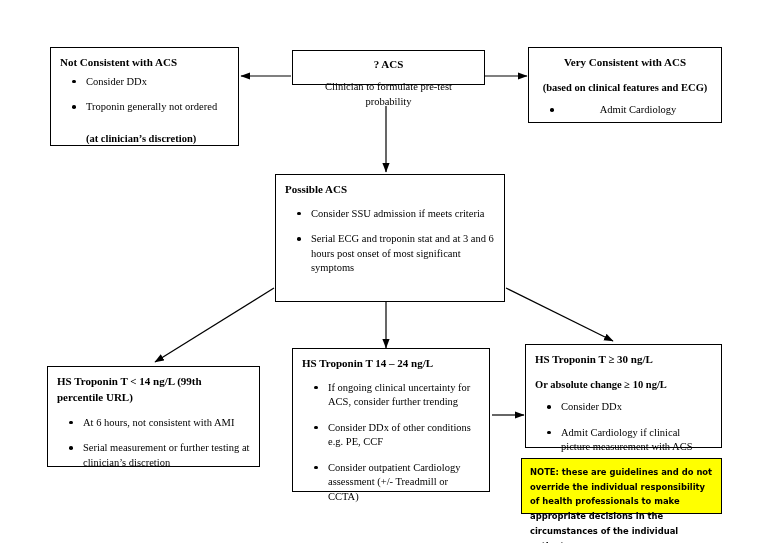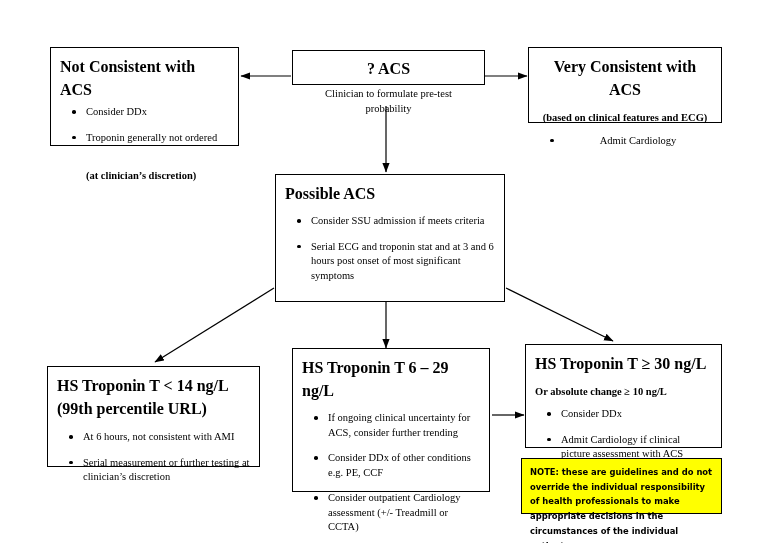--- a/index.html
+++ b/index.html
@@ -29,21 +29,21 @@
   }
   .box {
     position: absolute;
     box-sizing: border-box;
     border: 1px solid #000000;
     background: #ffffff;
     padding: 7px 9px 6px 9px;
   }
   .box-title {
     font-weight: bold;
-    font-size: 16px;
+    font-size: 11px;
     line-height: 1.45;
     margin: 0 0 2px 0;
   }
   .box-title.center {
     text-align: center;
   }
   .box-sub {
     font-size: 10.5px;
     line-height: 1.45;
     text-align: center;
@@ -74,21 +74,21 @@
     position: absolute;
     left: -14px;
     top: 5px;
     width: 3.5px;
     height: 3.5px;
     border-radius: 50%;
     background: #000000;
   }
   .li-sub {
     display: block;
-    margin-top: 24px;
+    margin-top: 17px;
     font-weight: bold;
   }
   .note-box {
     position: absolute;
     box-sizing: border-box;
     background: #ffff00;
     border: 1px solid #000000;
     padding: 6px 8px 7px 8px;
   }
   .note-text {
@@ -166,21 +166,21 @@
       <li>
         <span>At 6 hours, not consistent with AMI</span>
       </li>
       <li>
         <span>Serial measurement or further testing at clinician’s discretion</span>
       </li>
     </ul>
   </div>
 
   <div class="box" style="left:292px; top:348px; width:198px; height:144px;">
-    <div class="box-title">HS Troponin T  6 – 29 ng/L</div>
+    <div class="box-title">HS Troponin T  14 – 24 ng/L</div>
     <ul class="bullets" style="margin-top:9px;font-family:Liberation Serif, serif;">
       <li>
         <span>If ongoing clinical uncertainty for ACS, consider further trending</span>
       </li>
       <li>
         <span>Consider DDx of other conditions e.g. PE, CCF</span>
       </li>
       <li>
         <span>Consider outpatient Cardiology assessment (+/- Treadmill or CCTA)</span>
       </li>
@@ -188,21 +188,21 @@
   </div>
 
   <div class="box" style="left:525px; top:344px; width:197px; height:104px;">
     <div class="box-title">HS Troponin T ≥ 30 ng/L</div>
     <div class="box-subtitle-bold">Or absolute change ≥ 10 ng/L</div>
     <ul class="bullets" style="margin-top:8px;">
       <li>
         <span>Consider DDx</span>
       </li>
       <li>
-        <span>Admit Cardiology if clinical picture assessment with ACS</span>
+        <span>Admit Cardiology if clinical picture measurement with ACS</span>
       </li>
     </ul>
   </div>
 
   <div class="note-box" style="left:521px; top:458px; width:201px; height:56px;">
     <p class="note-text">NOTE:  these are guidelines and do not override the individual responsibility of health professionals to make appropriate decisions in the circumstances of the individual patients</p>
   </div>
 
 </div>
 

